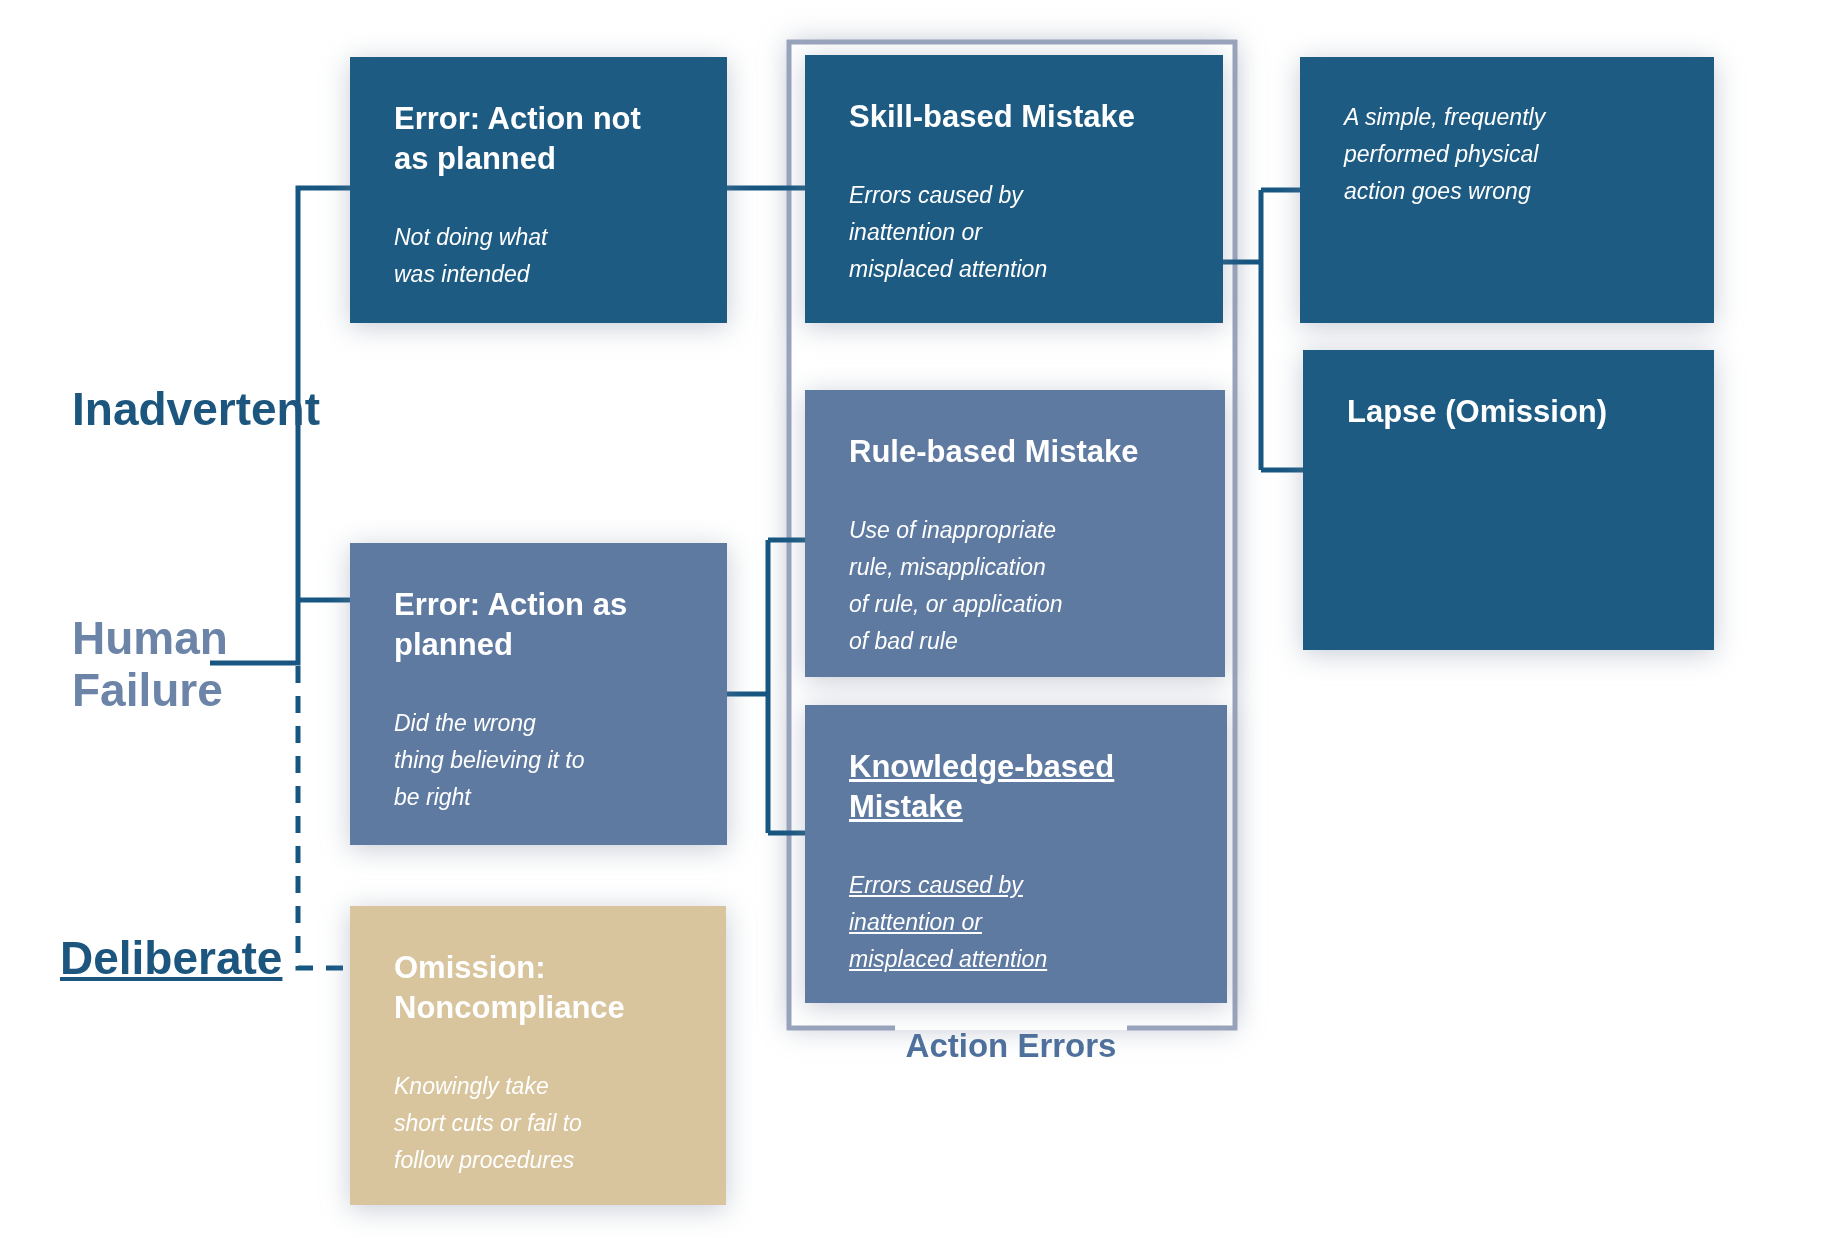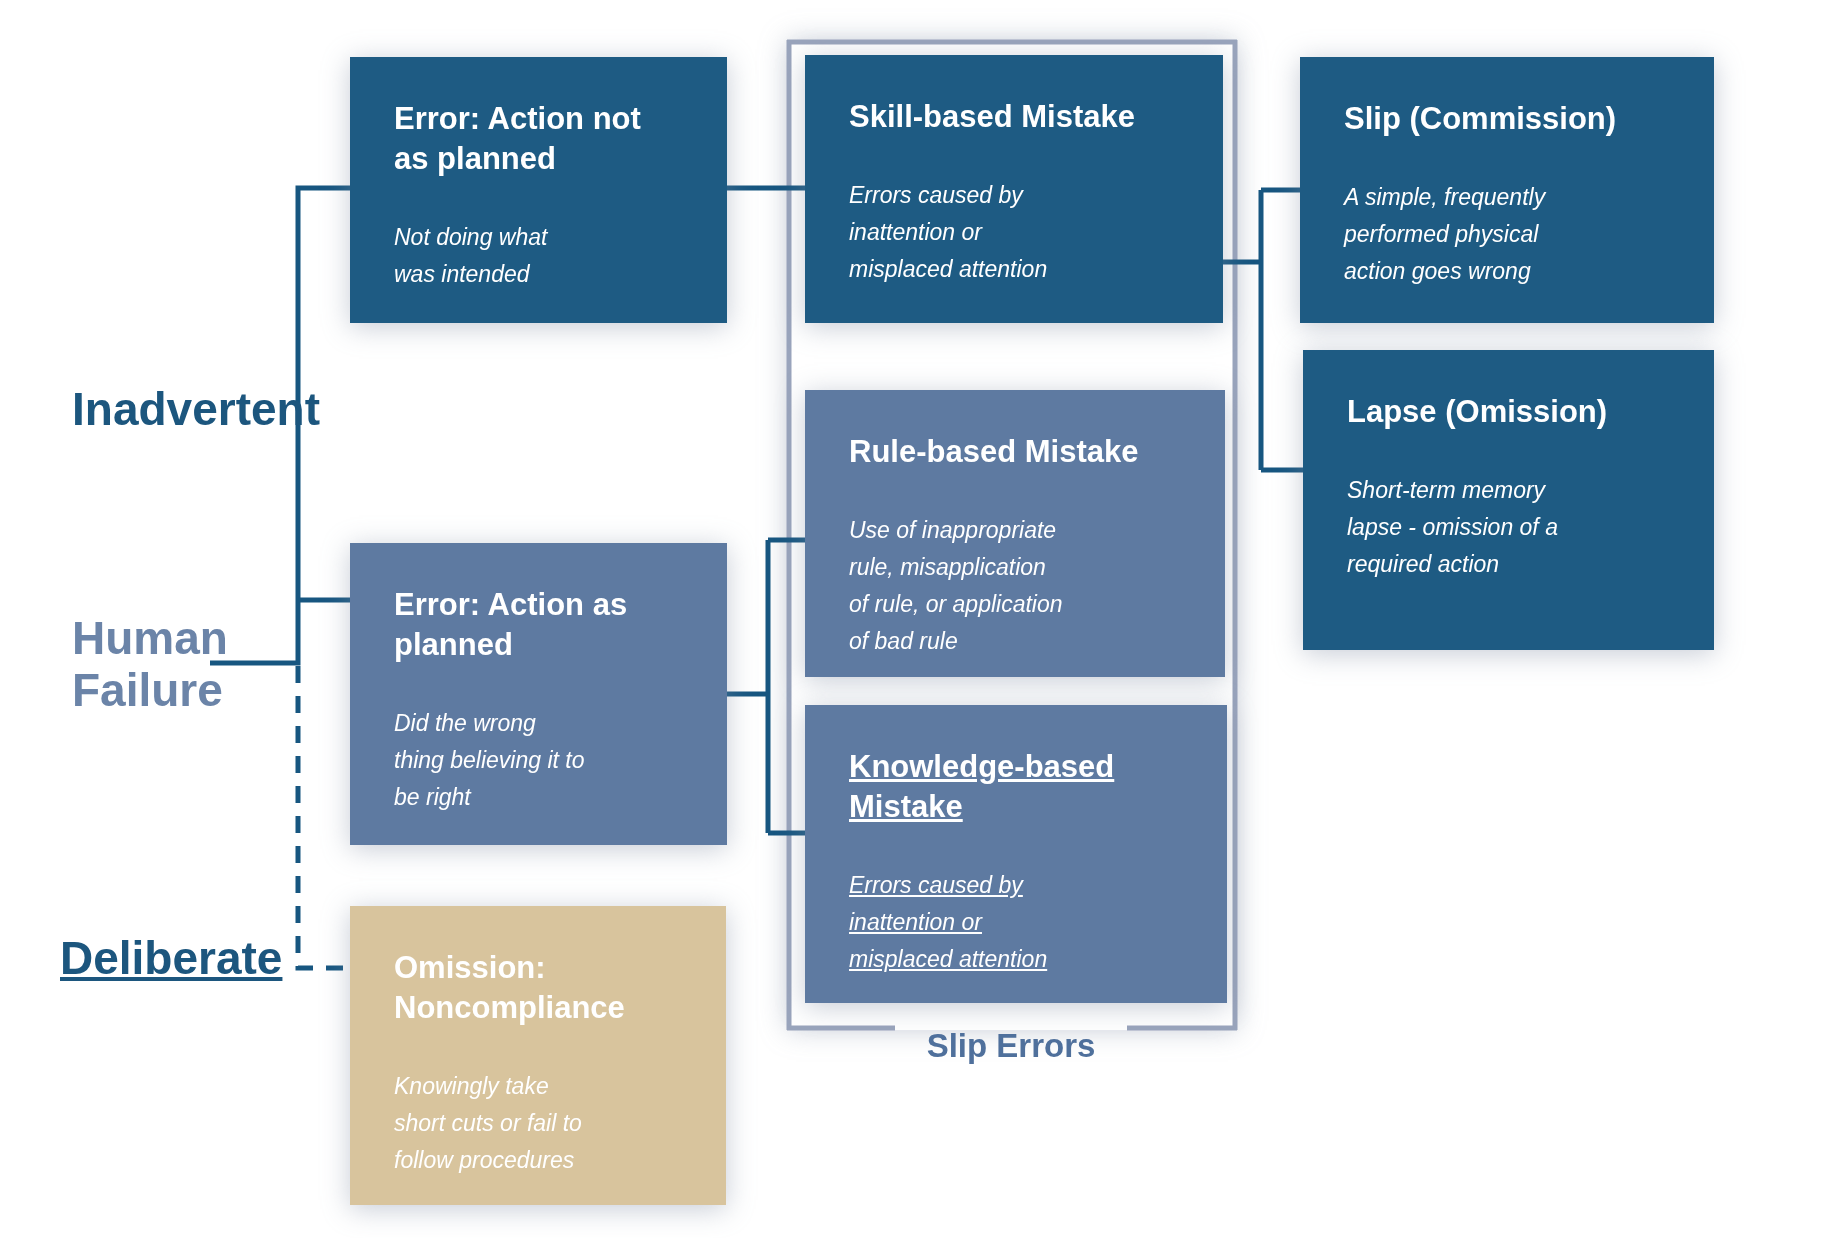--- a/index.html
+++ b/index.html
@@ -132,33 +132,29 @@
 
   <div class="box slate" id="box-knowledge">
     <div class="title">Knowledge-based
 Mistake</div>
     <div class="desc">Errors caused by
 inattention or
 misplaced attention</div>
   </div>
 
   <div class="box dark" id="box-slip">
-    <div class="title">Slip (Commission)</div>
     <div class="desc">A simple, frequently
 performed physical
 action goes wrong</div>
   </div>
 
   <div class="box dark" id="box-lapse">
     <div class="title">Lapse (Omission)</div>
-    <div class="desc">Short-term memory
-lapse - omission of a
-required action</div>
   </div>
 
   <div class="side-label" id="label-inadvertent">Inadvertent</div>
   <div class="side-label" id="label-human-failure">Human
 Failure</div>
   <div class="side-label" id="label-deliberate">Deliberate</div>
 
-  <div id="human-errors-label">Slip Errors</div>
+  <div id="human-errors-label">Action Errors</div>
 
 </div>
 
 </body></html>

